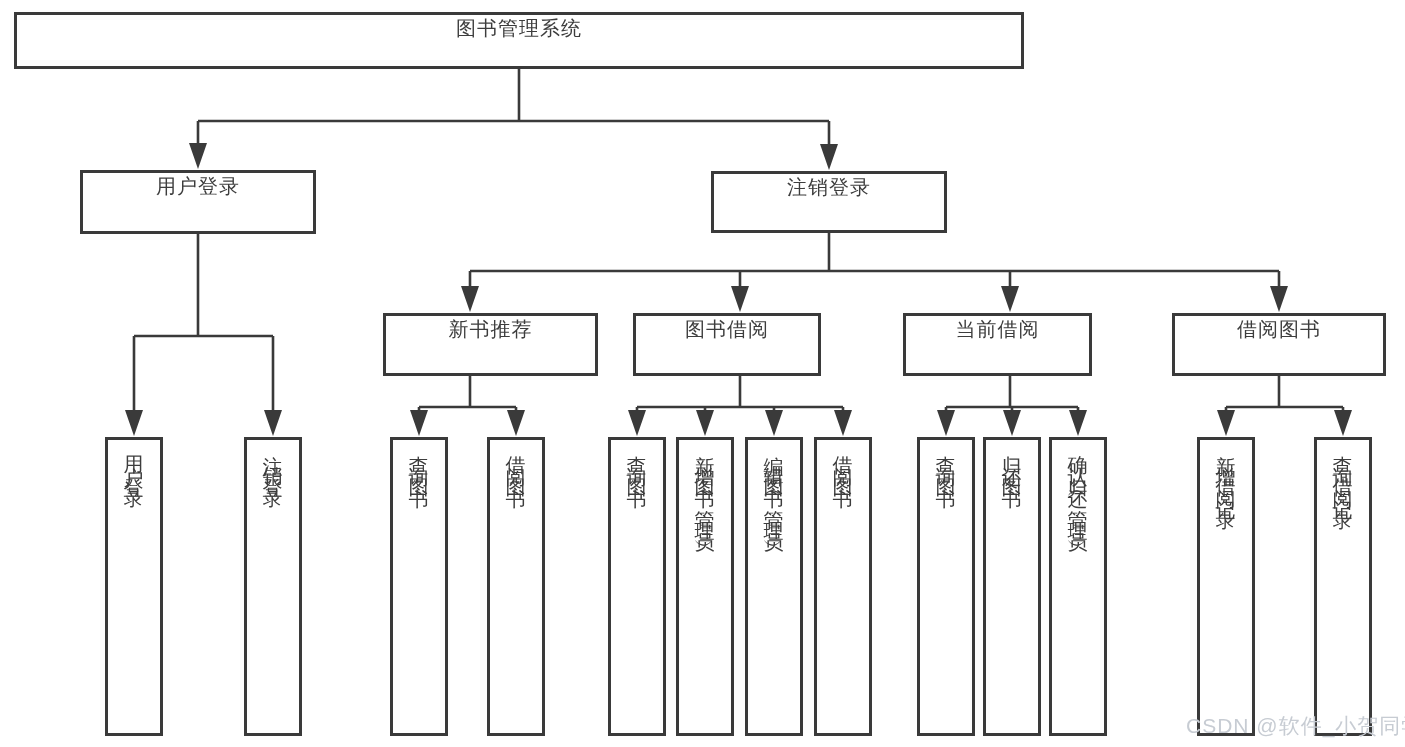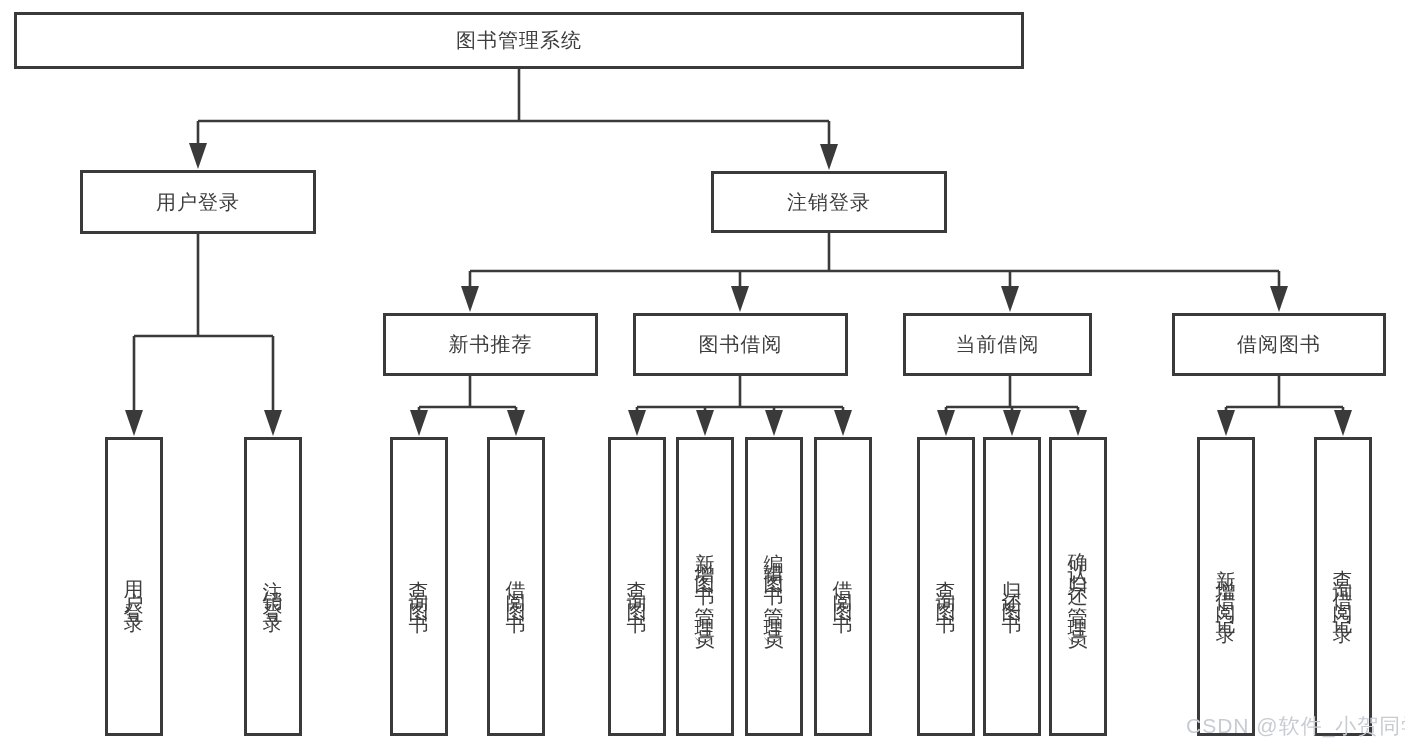--- a/index.html
+++ b/index.html
@@ -9,21 +9,21 @@
     background:#ffffff;
     font-family:"Liberation Sans","DejaVu Sans",sans-serif;
     overflow:hidden;
   }
   .connectors{position:absolute;left:0;top:0;width:1405px;height:747px;z-index:1;}
   .node{
     position:absolute;
     box-sizing:border-box;
     border:3px solid #3a3a3a;
     background:#ffffff;
-    display:flex;align-items:center;justify-content:center;
+    display:flex;justify-content:center;
     color:#3d3d3d;
     font-size:20px;
     z-index:2;
   }
   .hlabel{white-space:nowrap;letter-spacing:1px;}
   .leaf .vtext{
     writing-mode:vertical-rl;
     text-orientation:mixed;
     letter-spacing:11px;
     line-height:1;
@@ -84,21 +84,21 @@
   <div class="node" style="left:80px;top:170px;width:236px;height:64px;">
     <span class="hlabel">用户登录</span>
   </div>
   <div class="node" style="left:711px;top:171px;width:236px;height:62px;">
     <span class="hlabel">注销登录</span>
   </div>
 
   <div class="node" style="left:363px;top:313px;width:215px;height:63px;margin-left:20px;">
     <span class="hlabel">新书推荐</span>
   </div>
-  <div class="node" style="left:633px;top:313px;width:215px;height:63px;">
+  <div class="node" style="left:633px;top:313px;width:188px;height:63px;">
     <span class="hlabel">图书借阅</span>
   </div>
   <div class="node" style="left:903px;top:313px;width:189px;height:63px;">
     <span class="hlabel">当前借阅</span>
   </div>
   <div class="node" style="left:1172px;top:313px;width:214px;height:63px;">
     <span class="hlabel">借阅图书</span>
   </div>
 
   <div class="node leaf" style="left:105px;top:437px;width:58px;height:299px;">

